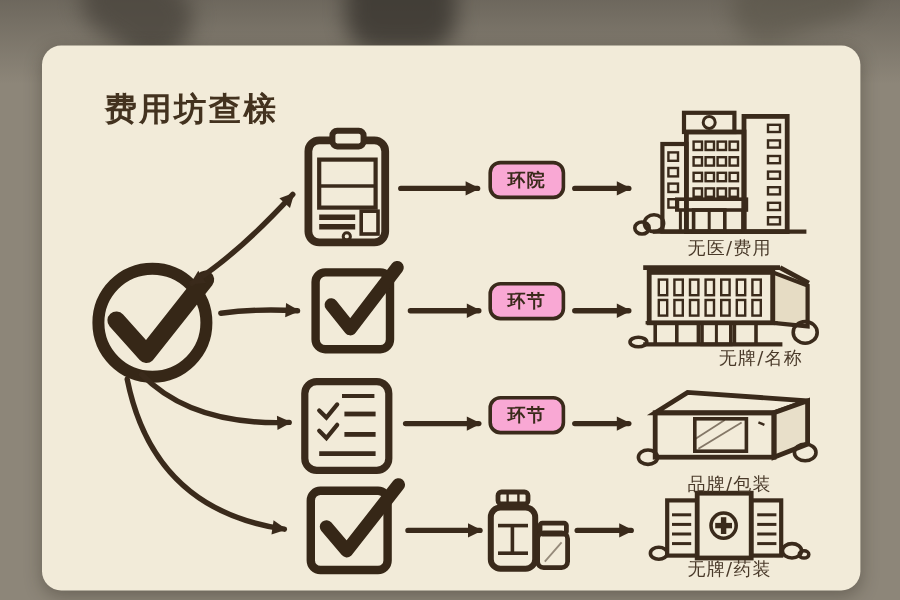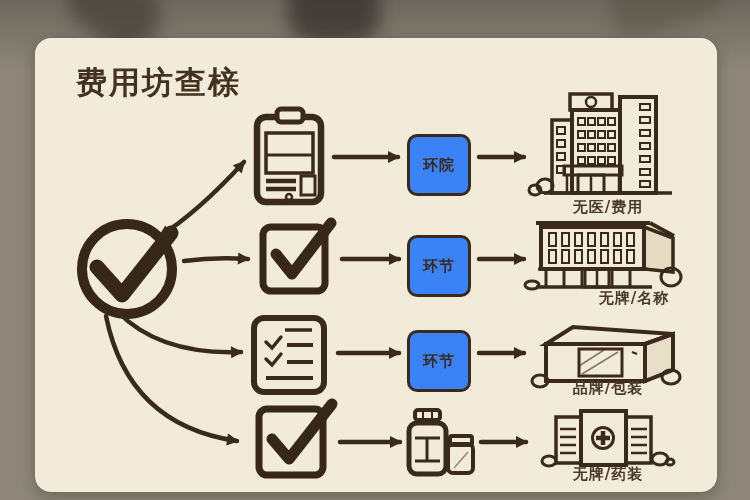--- a/index.html
+++ b/index.html
@@ -18,40 +18,40 @@
   .blob2{left:288px;top:-28px;width:92px;height:70px;background:#38342e;
     border-radius:26px;}
   .blob3{left:608px;top:-30px;width:120px;height:56px;background:#565145;
     border-radius:30px;transform:rotate(-18deg);opacity:.55;}
   .poster{
     position:absolute;left:35px;top:38px;width:682px;height:454px;
     background:#f2ebd9;border-radius:16px;
     box-shadow:0 4px 14px rgba(40,34,26,.35);
   }
   .title{
-    position:absolute;left:76px;top:62px;margin:0;
-    font-size:31px;font-weight:bold;color:#43321f;letter-spacing:2px;
+    position:absolute;left:76px;top:62px;margin:11px;
+    font-size:27px;font-weight:bold;color:#43321f;letter-spacing:2px;
   }
   svg.art{position:absolute;left:0;top:0;width:750px;height:500px;}
   .node-box{
-    position:absolute;width:64px;height:62px;box-sizing:border-box;
-    border:3.5px solid #3a2a1b;border-radius:10px;background:#3b82f6;
+    position:absolute;width:64px;height:32px;box-sizing:border-box;
+    border:3.5px solid #3a2a1b;border-radius:10px;background:#f9a8d4;
     display:flex;align-items:center;justify-content:center;
     font-size:15px;font-weight:600;color:#3a2a1b;letter-spacing:1px;
   }
   .nb1{left:407px;top:134px;}
   .nb2{left:407px;top:235px;}
   .nb3{left:407px;top:330px;}
   .caption{
     position:absolute;width:160px;text-align:center;
-    font-size:15px;color:#4a3a2a;letter-spacing:1px;font-weight:bold;
+    font-size:15px;color:#4a3a2a;letter-spacing:1px;
   }
   .cap1{left:528px;top:198px;}
   .cap2{left:554px;top:289px;}
-  .cap3{left:528px;top:379px;}
+  .cap3{left:528px;top:394px;}
   .cap4{left:528px;top:465px;}
 </style>
 </head>
 <body>
 
 <div class="bg-top-shade"></div>
 <div class="blob blob1"></div>
 <div class="blob blob2"></div>
 <div class="blob blob3"></div>
 

